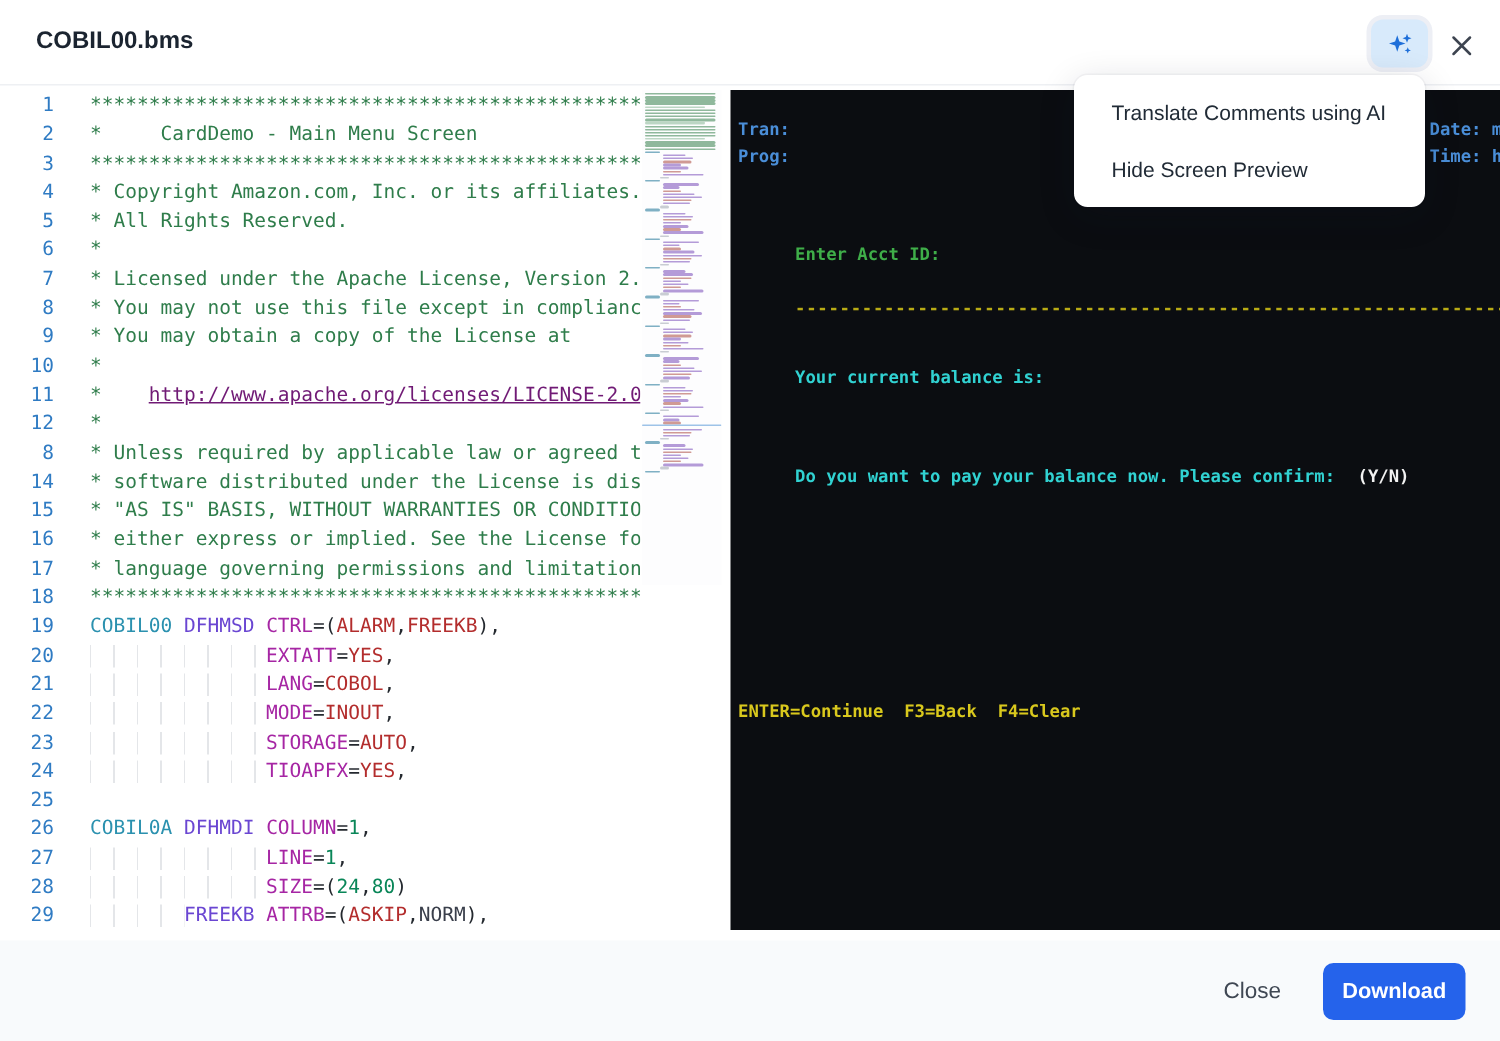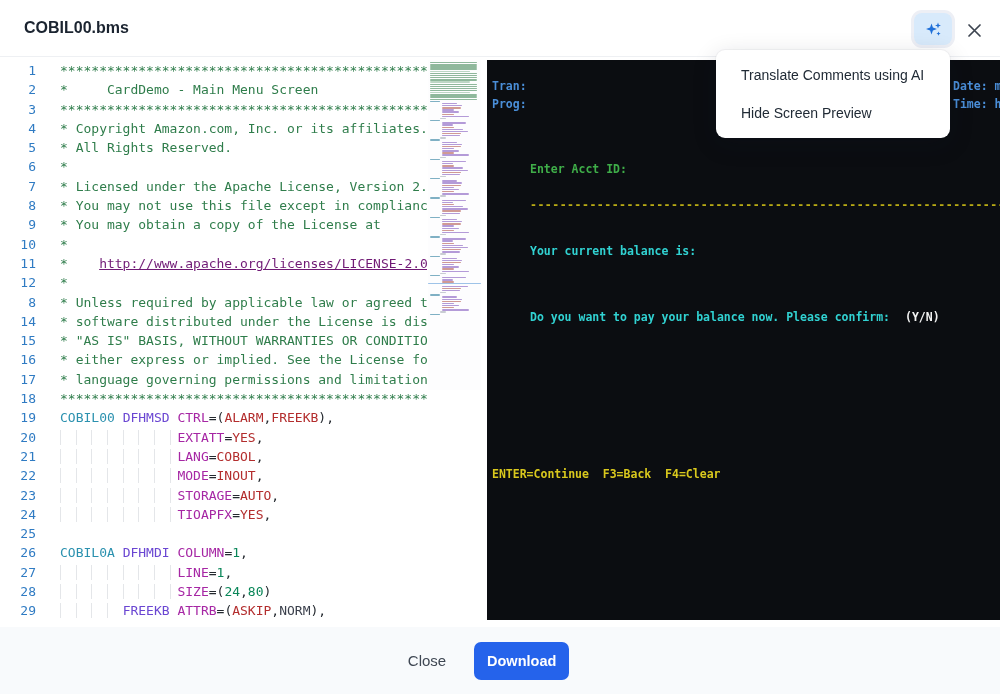--- a/index.html
+++ b/index.html
@@ -56,21 +56,21 @@
   .tl { position:absolute; white-space:pre; line-height:14px; }
   .tl-blue   { color:#4a8ed8; }
   .tl-green  { color:#3fae49; }
   .tl-cyan   { color:#31d2d2; }
   .tl-yellow { color:#d9c81d;margin-top:11px; }
   .tl-dashes { color:#b9ab15; letter-spacing:0.5px; }
   .tl-white  { color:#f2f2f2; }
 
   
   .ftr { position:absolute; left:0; right:0; bottom:0; height:67px; background:#f8fafc;
-         display:flex; align-items:center; justify-content:center; gap:28px; padding-right:23px;
+         display:flex; align-items:center; justify-content:flex-end; gap:28px; padding-right:23px;
          z-index:20; }
   .close-btn { background:none; border:none; font-size:15px; color:#3f4753; cursor:pointer;
                font-family:"Liberation Sans", sans-serif; }
   .dl-btn { width:95px; height:38px; background:#2563eb; color:#fff; border:none; border-radius:7px;
             font-size:14.5px; font-weight:700; cursor:pointer; font-family:"Liberation Sans", sans-serif; }
 </style>
 </head>
 <body>
 
 <div class="modal">

